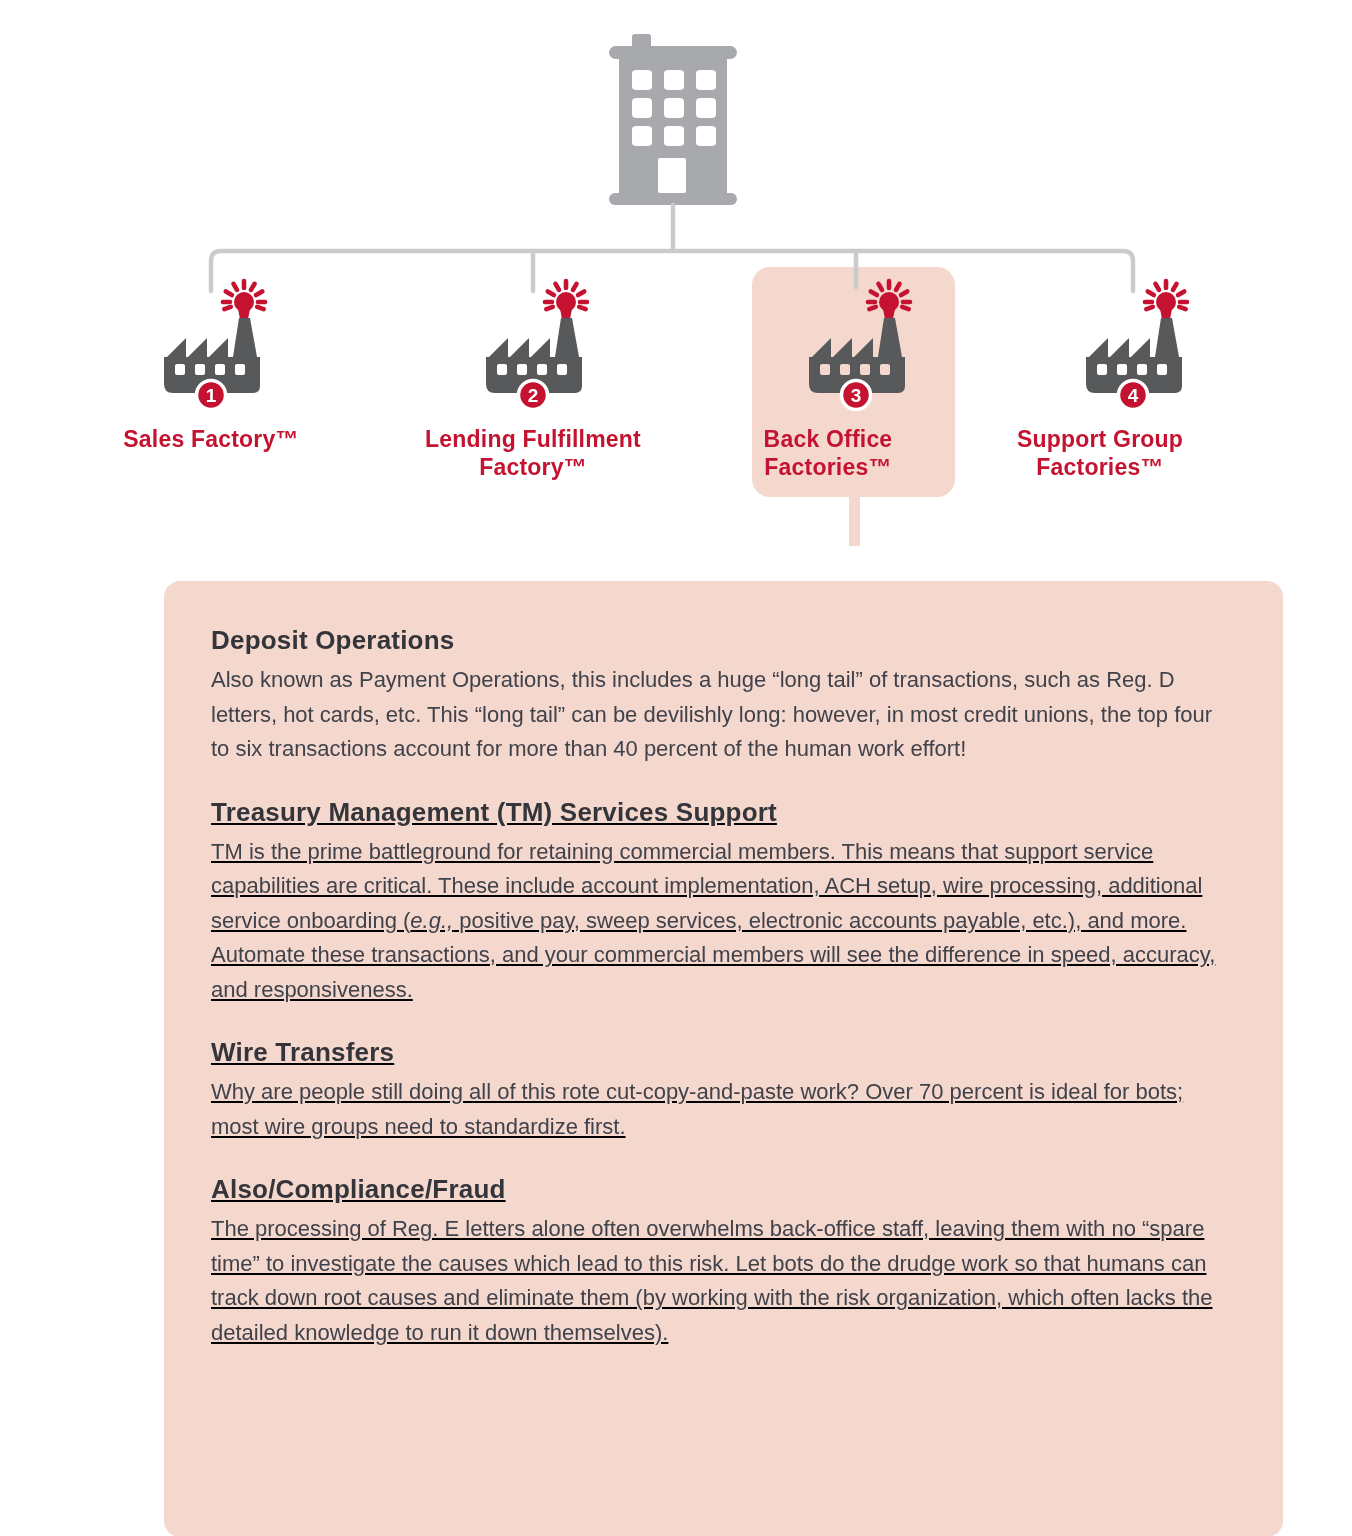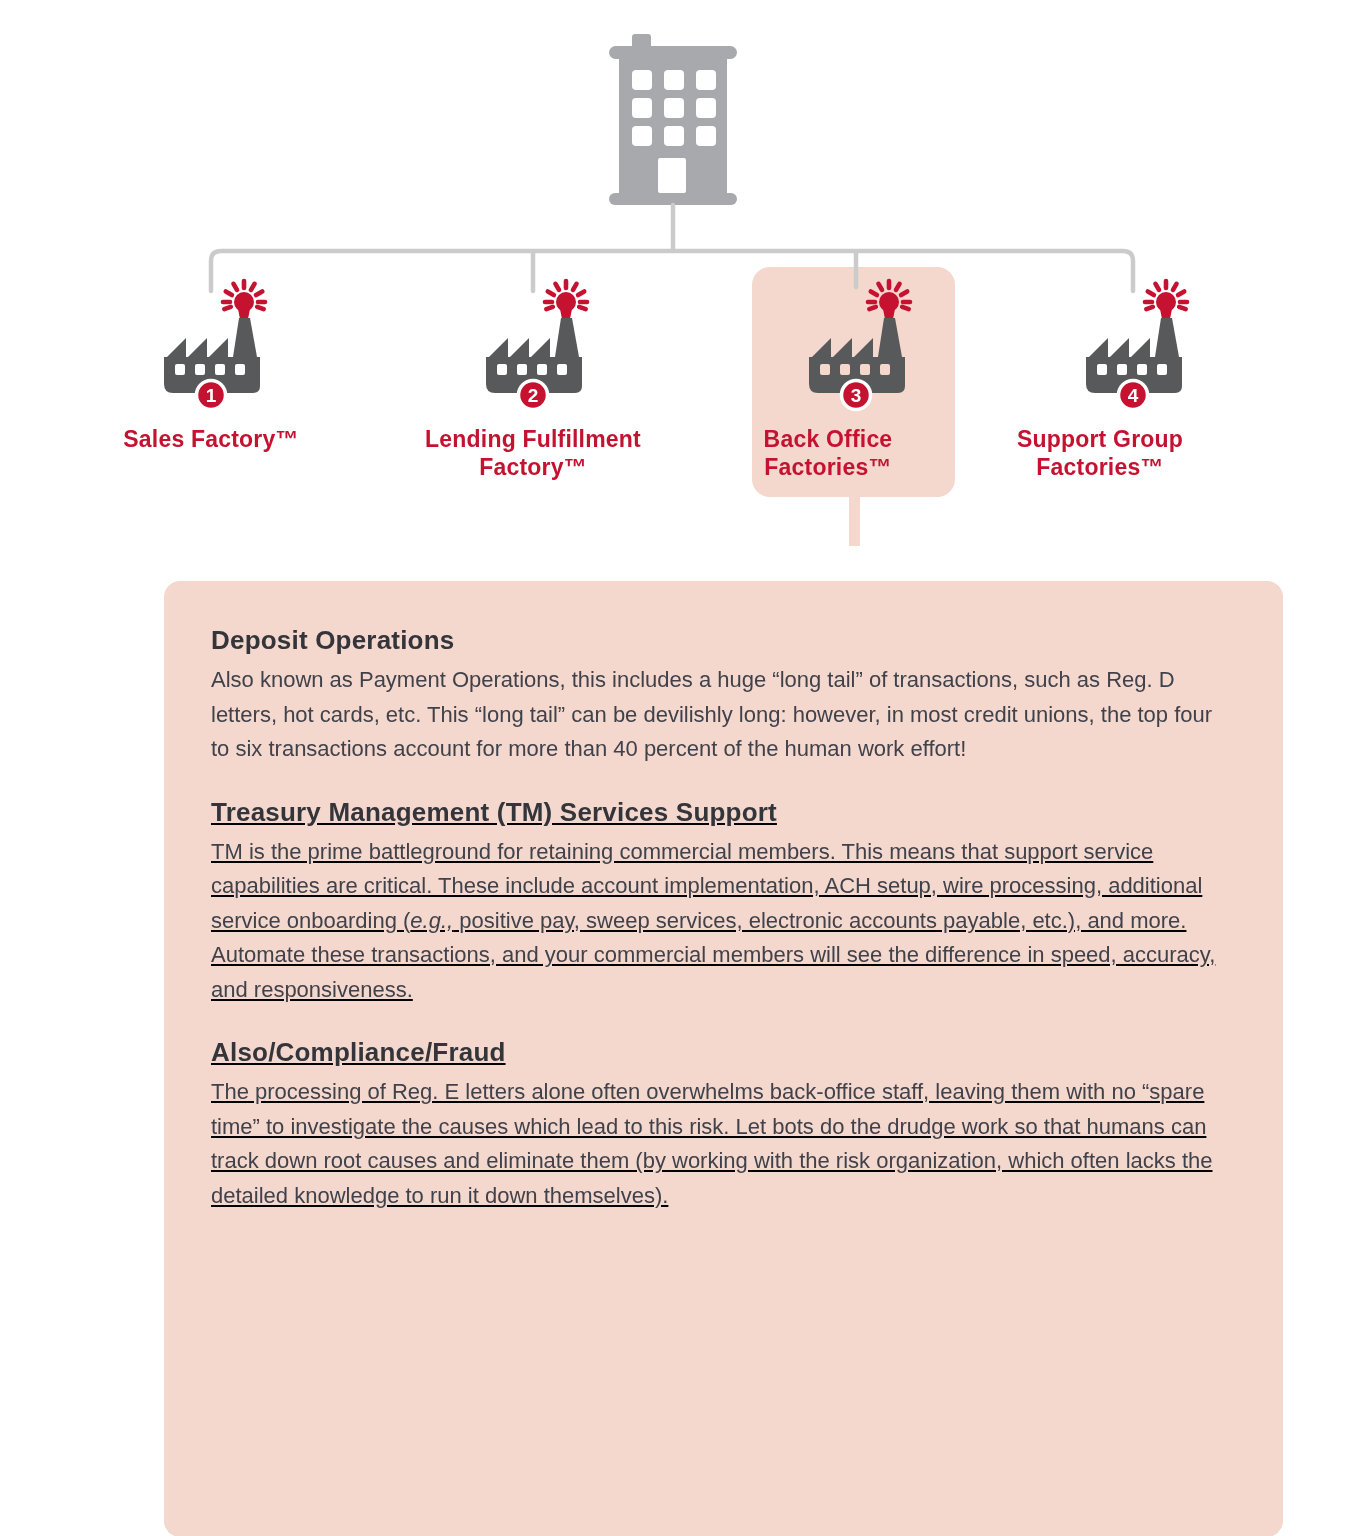--- a/index.html
+++ b/index.html
@@ -220,20 +220,24 @@
     <section class="panel-section">
       <h2 class="section-heading">Deposit Operations</h2>
       <p class="section-body">Also known as Payment Operations, this includes a huge “long tail” of transactions, such as Reg. D letters, hot cards, etc. This “long tail” can be devilishly long: however, in most credit unions, the top four to six transactions account for more than 40 percent of the human work effort!</p>
     </section>
 
     <section class="panel-section">
       <h2 class="section-heading">Treasury Management (TM) Services Support</h2>
       <p class="section-body"><span>TM is the prime battleground for retaining commercial members. This means that support service capabilities are critical. These include account implementation, ACH setup, wire processing, additional service onboarding (</span><span class="it">e.g.,</span><span> positive pay, sweep services, electronic accounts payable, etc.), and more. Automate these transactions, and your commercial members will see the difference in speed, accuracy, and responsiveness.</span></p>
     </section>
 
+    <section class="panel-section">
+      <h2 class="section-heading">Wire Transfers</h2>
+      <p class="section-body">Why are people still doing all of this rote cut-copy-and-paste work? Over 70 percent is ideal for bots; most wire groups need to standardize first.</p>
+    </section>
 
     <section class="panel-section">
       <h2 class="section-heading">Also/Compliance/Fraud</h2>
       <p class="section-body">The processing of Reg. E letters alone often overwhelms back-office staff, leaving them with no “spare time” to investigate the causes which lead to this risk. Let bots do the drudge work so that humans can track down root causes and eliminate them (by working with the risk organization, which often lacks the detailed knowledge to run it down themselves).</p>
     </section>
 
     <section class="panel-section">
     </section>
 
   </div>

